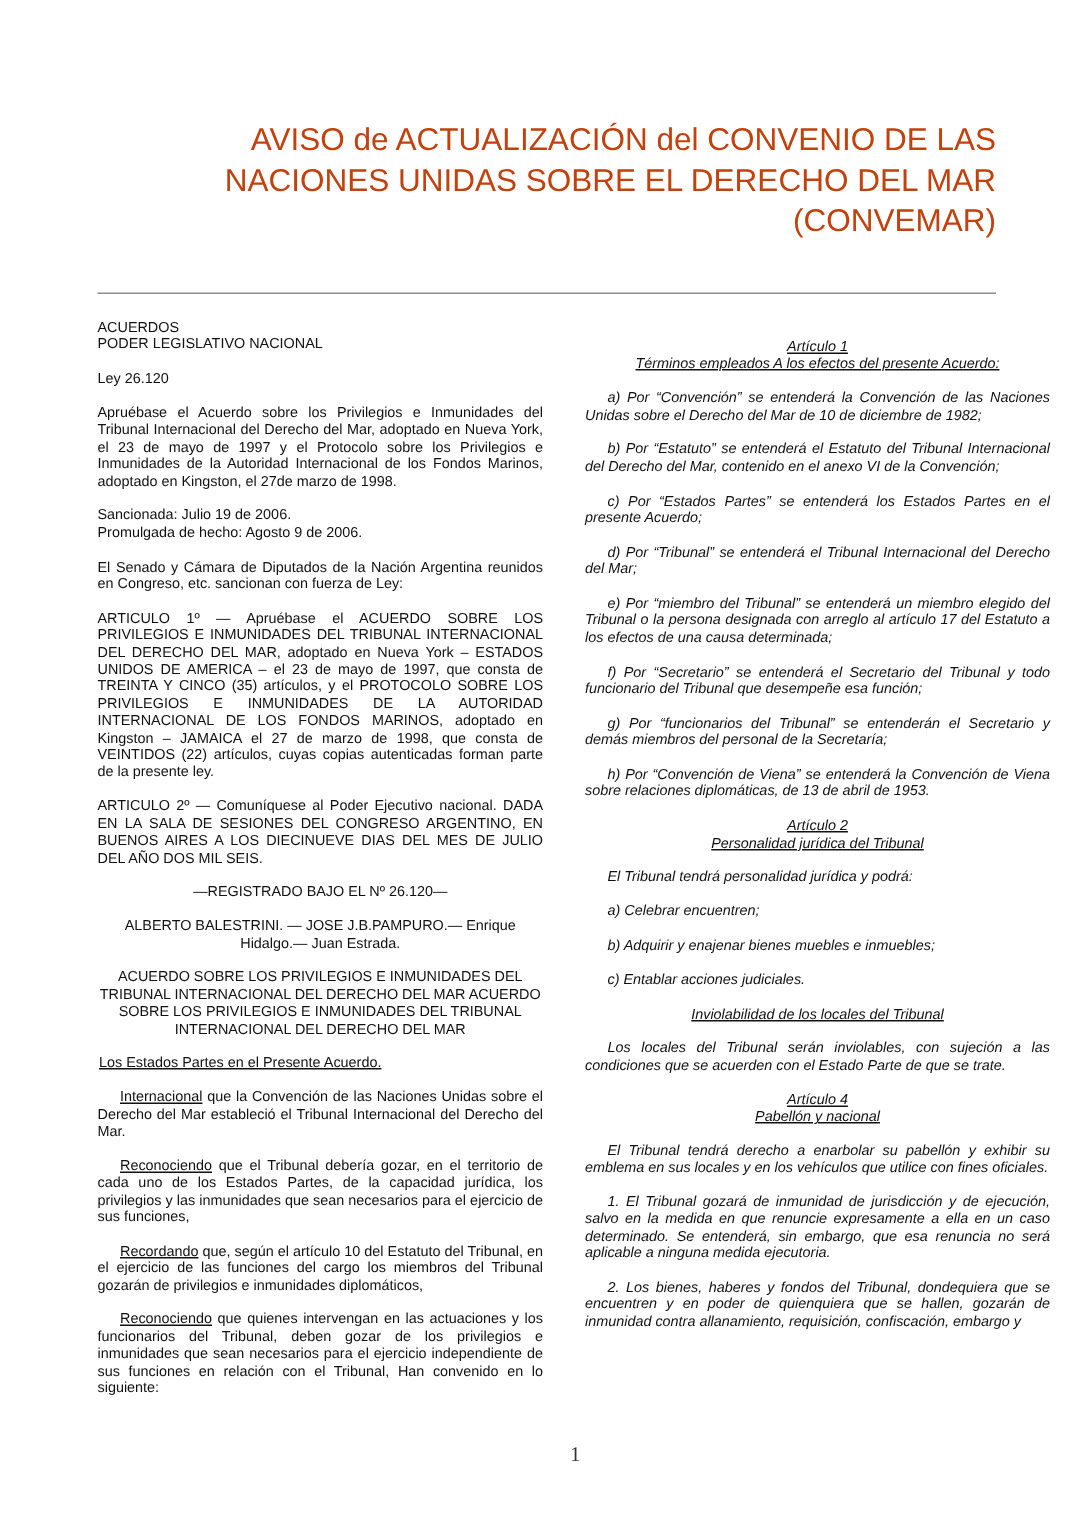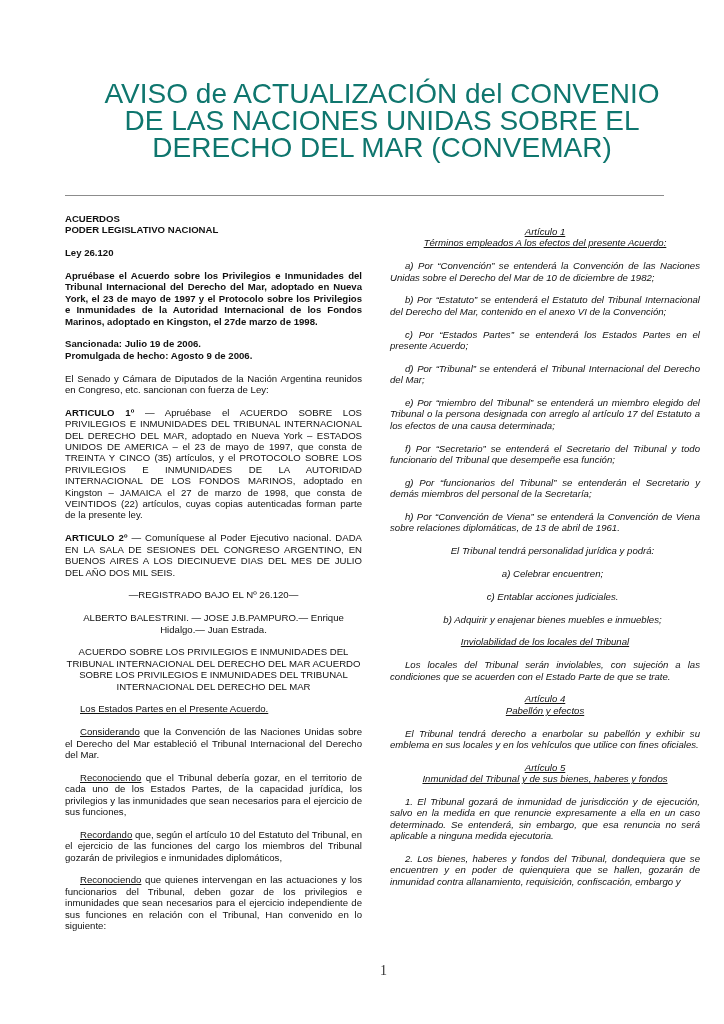--- a/index.html
+++ b/index.html
@@ -1,32 +1,32 @@
 <!DOCTYPE html>
 <html><head>
 <meta charset="utf-8">
 <style>
   html, body { margin: 0; padding: 0; background: #ffffff; }
   body { width: 724px; height: 1024px; position: relative; overflow: hidden;
          font-family: "Liberation Sans", sans-serif; color: #111; }
-  .title { position: absolute; left: 100px; top: 80px; width: 564px; text-align: center;
-           font-size: 28px; line-height: 27px; color: #0f766e; }
+  .title { position: absolute; left: 100px; top: 80px; width: 564px; text-align: right;
+           font-size: 21px; line-height: 27px; color: #c2410c; }
   .rule { position: absolute; left: 65px; top: 195px; width: 599px; height: 0;
           border-top: 1.5px solid #8c8c8c; }
   .col { position: absolute; font-size: 9.6px; line-height: 11.4px; text-align: justify; }
   .left { left: 65px; top: 213px; width: 297px; }
   .right { left: 390px; top: 226px; width: 310px; font-style: italic; }
   p { margin: 0 0 11.4px 0; }
-  .b { font-weight: bold; }
+  .b { font-weight: normal; }
   .c { text-align: center; }
   .u { text-decoration: underline; }
   .ind { text-indent: 15px; }
   .head { text-align: center; margin-bottom: 11.4px; }
   .head span { display: block; text-decoration: underline; }
-  .list { padding-left: 15px; text-align: center; }
+  .list { padding-left: 15px; text-align: left; }
   .page-num { position: absolute; left: 380px; top: 963px; font-family: "Liberation Serif", serif;
               font-size: 14px; color: #333; }
 </style>
 </head>
 <body>
 
 <div class="title">AVISO de ACTUALIZACIÓN del CONVENIO DE LAS NACIONES UNIDAS SOBRE EL DERECHO DEL MAR (CONVEMAR)</div>
 <div class="rule"></div>
 
 <div class="col left">
@@ -35,58 +35,58 @@
   <p class="b">Ley 26.120</p>
   <p class="b">Apruébase el Acuerdo sobre los Privilegios e Inmunidades del Tribunal Internacional del Derecho del Mar, adoptado en Nueva York, el 23 de mayo de 1997 y el Protocolo sobre los Privilegios e Inmunidades de la Autoridad Internacional de los Fondos Marinos, adoptado en Kingston, el 27de marzo de 1998.</p>
   <div class="b">Sancionada: Julio 19 de 2006.</div>
   <p class="b">Promulgada de hecho: Agosto 9 de 2006.</p>
   <p>El Senado y Cámara de Diputados de la Nación Argentina reunidos en Congreso, etc. sancionan con fuerza de Ley:</p>
   <p><span class="b">ARTICULO 1º</span><span> — Apruébase el ACUERDO SOBRE LOS PRIVILEGIOS E INMUNIDADES DEL TRIBUNAL INTERNACIONAL DEL DERECHO DEL MAR, adoptado en Nueva York – ESTADOS UNIDOS DE AMERICA – el 23 de mayo de 1997, que consta de TREINTA Y CINCO (35) artículos, y el PROTOCOLO SOBRE LOS PRIVILEGIOS E INMUNIDADES DE LA AUTORIDAD INTERNACIONAL DE LOS FONDOS MARINOS, adoptado en Kingston – JAMAICA el 27 de marzo de 1998, que consta de VEINTIDOS (22) artículos, cuyas copias autenticadas forman parte de la presente ley.</span></p>
   <p><span class="b">ARTICULO 2º</span><span> — Comuníquese al Poder Ejecutivo nacional. DADA EN LA SALA DE SESIONES DEL CONGRESO ARGENTINO, EN BUENOS AIRES A LOS DIECINUEVE DIAS DEL MES DE JULIO DEL AÑO DOS MIL SEIS.</span></p>
   <p class="c">—REGISTRADO BAJO EL Nº 26.120—</p>
   <p class="c" style="">ALBERTO BALESTRINI. — JOSE J.B.PAMPURO.— Enrique Hidalgo.— Juan Estrada.</p>
   <p class="c">ACUERDO SOBRE LOS PRIVILEGIOS E INMUNIDADES DEL TRIBUNAL INTERNACIONAL DEL DERECHO DEL MAR ACUERDO SOBRE LOS PRIVILEGIOS E INMUNIDADES DEL TRIBUNAL INTERNACIONAL DEL DERECHO DEL MAR</p>
-  <p class="u ind" style="text-decoration:underline;display:inline-block;margin-left:15px;text-indent:0">Los Estados Partes en el Presente Acuerdo.</p>
-  <p class="ind"><span class="u">Considerando</span><span> que la Convención de las Naciones Unidas sobre el Derecho del Mar estableció el Tribunal Internacional del Derecho del Mar.</span></p>
+  <p class="u ind" style="text-decoration:underline;display:inline-block;margin-left:1px;text-indent:0">Los Estados Partes en el Presente Acuerdo.</p>
+  <p class="ind"><span class="u">Internacional</span><span> que la Convención de las Naciones Unidas sobre el Derecho del Mar estableció el Tribunal Internacional del Derecho del Mar.</span></p>
   <p class="ind"><span class="u">Reconociendo</span><span> que el Tribunal debería gozar, en el territorio de cada uno de los Estados Partes, de la capacidad jurídica, los privilegios y las inmunidades que sean necesarios para el ejercicio de sus funciones,</span></p>
   <p class="ind"><span class="u">Recordando</span><span> que, según el artículo 10 del Estatuto del Tribunal, en el ejercicio de las funciones del cargo los miembros del Tribunal gozarán de privilegios e inmunidades diplomáticos,</span></p>
   <p class="ind"><span class="u">Reconociendo</span><span> que quienes intervengan en las actuaciones y los funcionarios del Tribunal, deben gozar de los privilegios e inmunidades que sean necesarios para el ejercicio independiente de sus funciones en relación con el Tribunal, Han convenido en lo siguiente:</span></p>
 </div>
 
 <div class="col right">
   <div class="head">
     <span>Artículo 1</span>
     <span>Términos empleados A los efectos del presente Acuerdo:</span>
   </div>
   <p class="ind">a) Por “Convención” se entenderá la Convención de las Naciones Unidas sobre el Derecho del Mar de 10 de diciembre de 1982;</p>
   <p class="ind">b) Por “Estatuto” se entenderá el Estatuto del Tribunal Internacional del Derecho del Mar, contenido en el anexo VI de la Convención;</p>
   <p class="ind">c) Por “Estados Partes” se entenderá los Estados Partes en el presente Acuerdo;</p>
   <p class="ind">d) Por “Tribunal” se entenderá el Tribunal Internacional del Derecho del Mar;</p>
   <p class="ind">e) Por “miembro del Tribunal” se entenderá un miembro elegido del Tribunal o la persona designada con arreglo al artículo 17 del Estatuto a los efectos de una causa determinada;</p>
   <p class="ind">f) Por “Secretario” se entenderá el Secretario del Tribunal y todo funcionario del Tribunal que desempeñe esa función;</p>
   <p class="ind">g) Por “funcionarios del Tribunal” se entenderán el Secretario y demás miembros del personal de la Secretaría;</p>
-  <p class="ind">h) Por “Convención de Viena” se entenderá la Convención de Viena sobre relaciones diplomáticas, de 13 de abril de 1961.</p>
+  <p class="ind">h) Por “Convención de Viena” se entenderá la Convención de Viena sobre relaciones diplomáticas, de 13 de abril de 1953.</p>
 
+  <div class="head">
+    <span>Artículo 2</span>
+    <span>Personalidad jurídica del Tribunal</span>
+  </div>
   <p class="list">El Tribunal tendrá personalidad jurídica y podrá:</p>
   <p class="list">a) Celebrar encuentren;</p>
+  <p class="list">b) Adquirir y enajenar bienes muebles e inmuebles;</p>
   <p class="list">c) Entablar acciones judiciales.</p>
-  <p class="list">b) Adquirir y enajenar bienes muebles e inmuebles;</p>
 
   <div class="head">
     <span>Inviolabilidad de los locales del Tribunal</span>
   </div>
   <p class="ind">Los locales del Tribunal serán inviolables, con sujeción a las condiciones que se acuerden con el Estado Parte de que se trate.</p>
 
   <div class="head">
     <span>Artículo 4</span>
-    <span>Pabellón y efectos</span>
+    <span>Pabellón y nacional</span>
   </div>
   <p class="ind">El Tribunal tendrá derecho a enarbolar su pabellón y exhibir su emblema en sus locales y en los vehículos que utilice con fines oficiales.</p>
 
-  <div class="head">
-    <span>Artículo 5</span>
-    <span>Inmunidad del Tribunal y de sus bienes, haberes y fondos</span>
-  </div>
   <p class="ind">1. El Tribunal gozará de inmunidad de jurisdicción y de ejecución, salvo en la medida en que renuncie expresamente a ella en un caso determinado. Se entenderá, sin embargo, que esa renuncia no será aplicable a ninguna medida ejecutoria.</p>
   <p class="ind">2. Los bienes, haberes y fondos del Tribunal, dondequiera que se encuentren y en poder de quienquiera que se hallen, gozarán de inmunidad contra allanamiento, requisición, confiscación, embargo y</p>
 </div>
 
 <div class="page-num">1</div>
 
 </body></html>

